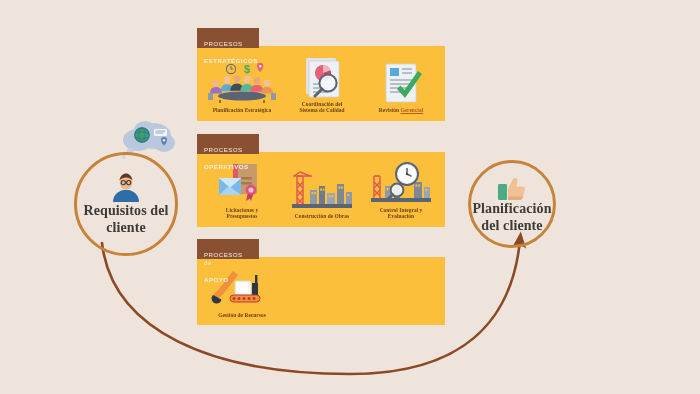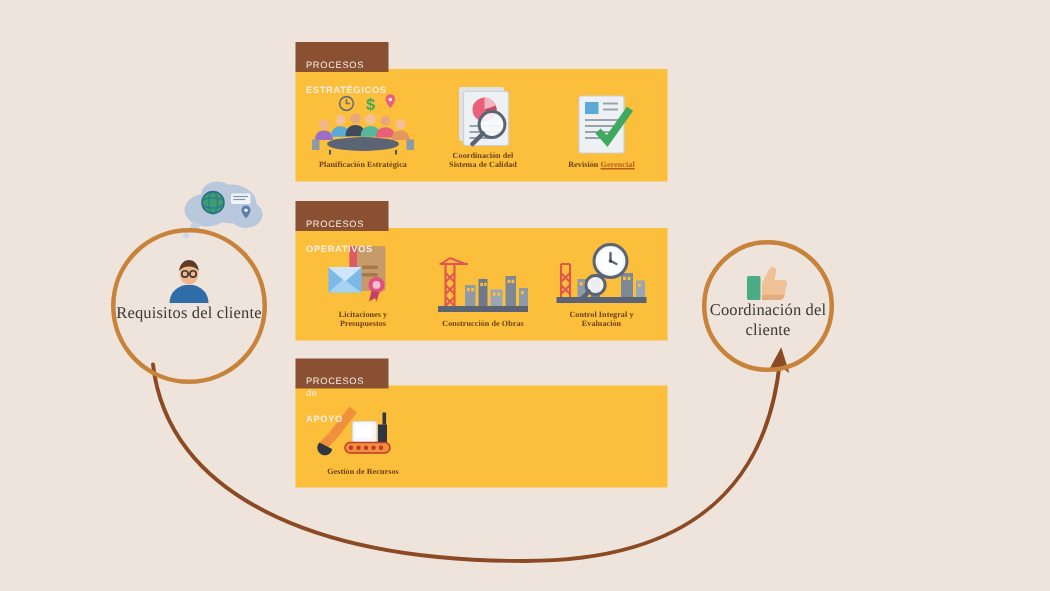--- a/index.html
+++ b/index.html
@@ -20,25 +20,26 @@
     position:absolute;
     border-radius:50%;
     border:3px solid #c8833a;
     background:transparent;
     display:flex;
     flex-direction:column;
     align-items:center;
     justify-content:flex-start;
   }
   .node-label{
-    font-size:11px;
+    font-size:14px;
     color:#3d3935;
     text-align:center;
     line-height:1.18;
     letter-spacing:.1px;
+    font-weight:bold;
   }
 
   
   #node-left{left:74px;top:152px;width:98px;height:98px;}
   #node-left .node-label{margin-top:48px;}
   
   #node-right{left:468px;top:160px;width:82px;height:82px;}
   #node-right .node-label{margin-top:38px;}
 
   .avatar{position:absolute;left:50%;top:14px;transform:translateX(-50%);}
@@ -169,21 +170,21 @@
   </div>
 
   <div class="node-circle" id="node-right">
     <span class="thumb">
       <svg width="32" height="28" viewBox="0 0 32 28" xmlns="http://www.w3.org/2000/svg">
         <rect x="2" y="9" width="9" height="16" rx="1.2" fill="#4aab84"></rect>
         <path d="M12,25 h11.6 c1.6,0 2.9,-1 3.2,-2.4 l2,-8.4 c0.3,-1.4 -0.8,-2.6 -2.3,-2.6 h-6.2 l1.2,-5.2 c0.4,-1.8 -0.8,-3.4 -2.5,-3.4 c-0.9,0 -1.7,0.5 -2.1,1.3 l-4.9,9.1 z" fill="#f0c096"></path>
         <path d="M12,25 h11.6 c1.6,0 2.9,-1 3.2,-2.4 l0.25,-1.05 h-15.05 z" fill="#e3ab7e"></path>
       </svg>
     </span>
-    <span class="node-label">Coordinación del
+    <span class="node-label">Planificación del
 cliente</span>
   </div>
 
   <div class="band" id="band-strategic">
     <div class="band-body"></div>
     <div class="band-header">
       <div>PROCESOS</div>
       <div class="strong">ESTRATÉGICOS</div>
     </div>
     <div class="items">

